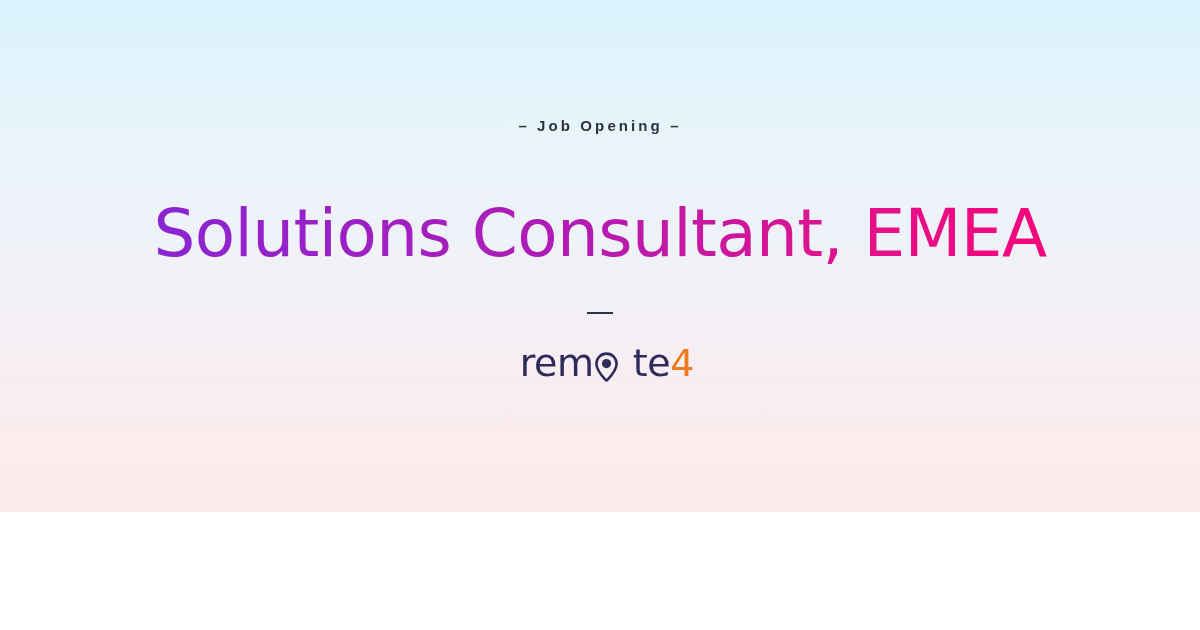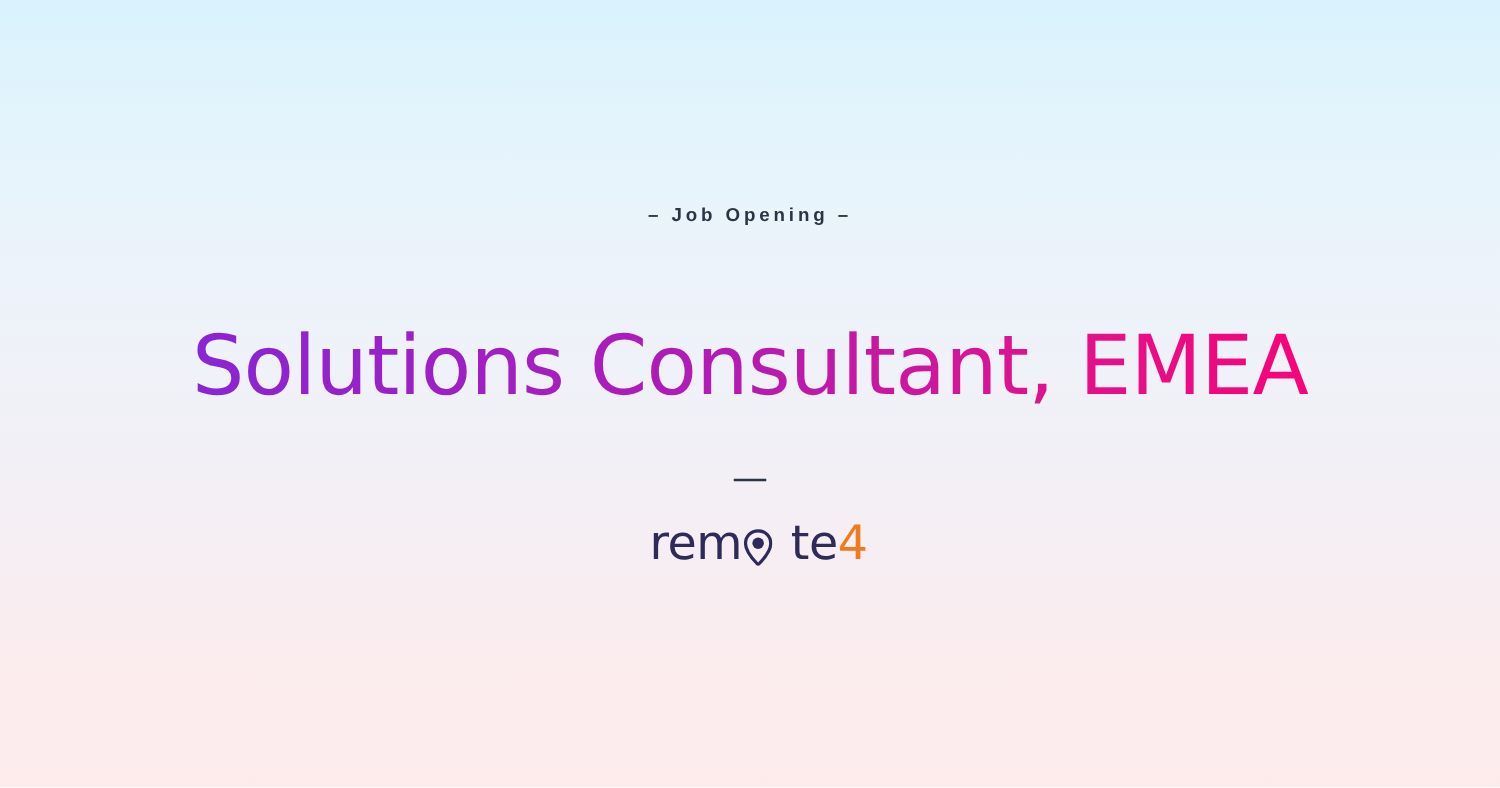--- a/index.html
+++ b/index.html
@@ -10,21 +10,21 @@
     width: 1200px;
     height: 630px;
     overflow: hidden;
     font-family: "Liberation Sans", sans-serif;
     -webkit-font-smoothing: antialiased;
   }
 
   .og-card {
     position: relative;
     width: 1200px;
-    height: 630px;
+    height: 512px;
     box-sizing: border-box;
     display: flex;
     flex-direction: column;
     align-items: flex-end;
     justify-content: center;
     background: linear-gradient(
         180deg,
         #d9f2fd 0%,
         #e2f4fc 14%,
         #ecf3fa 33%,
@@ -57,21 +57,21 @@
     white-space: nowrap;
   }
 
   .job-title {
     font-family: "DejaVu Sans", sans-serif;
     font-size: 66px;
     font-weight: 400;
     line-height: 1.05;
     letter-spacing: -0.6px;
     text-align: center;
-    margin: 12px;
+    margin: 0;
     padding: 0 40px;
     background-image: linear-gradient(90deg, #8526d6 0%, #b31bb4 48%, #e2128b 76%, #fb0076 100%);
     -webkit-background-clip: text;
     background-clip: text;
     color: transparent;
     -webkit-text-fill-color: transparent;
     white-space: nowrap;
   }
 
   .divider {

